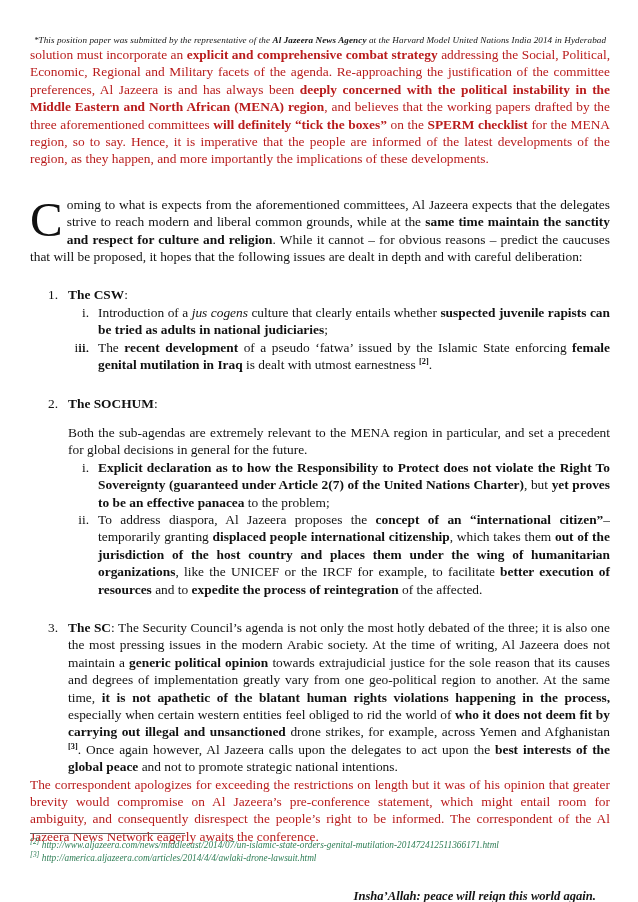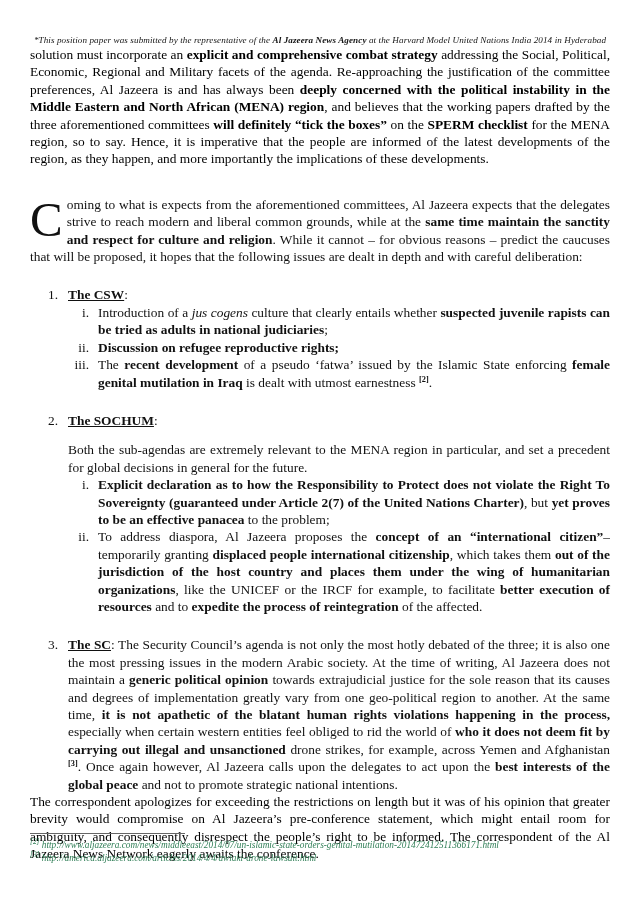--- a/index.html
+++ b/index.html
@@ -38,21 +38,21 @@
     color: #141414;
   }
   .header-note b { font-weight: bold; }
 
   
   p.body {
     font-size: 13.4px;
     line-height: 17.4px;
     text-align: justify;
     margin: 0;
-    color: #000000;
+    color: #b91c1c;
   }
   .para-1 { margin-top: 21px; }
 
   b, strong { font-weight: bold; }
   i, em { font-style: italic; margin-top: 24px; }
   sup {
     font-size: 8.3px;
     vertical-align: super;
     line-height: 0;
     font-weight: bold;
@@ -93,21 +93,20 @@
   }
   ol.outer > li .num {
     position: absolute;
     left: 18px;
     top: 0;
     width: 16px;
     text-align: left;
   }
   .item-title {
     font-weight: bold;
-    text-decoration: underline;
   }
   .sochum-intro {
     display: block;
     margin-top: 12px;
   }
 
   
   ol.roman {
     list-style: none;
     margin: 0;
@@ -177,21 +176,21 @@
       <span>*This position paper was submitted by the representative of the </span><b>Al Jazeera News Agency</b><span> at the Harvard Model United Nations India 2014 in Hyderabad</span>
     </div>
 
     <p class="body para-1"><span>solution must incorporate an </span><b>explicit and comprehensive combat strategy</b><span> addressing the Social, Political, Economic, Regional and Military facets of the agenda. Re-approaching the justification of the committee preferences, Al Jazeera is and has always been </span><b>deeply concerned with the political instability in the Middle Eastern and North African (MENA) region</b><span>, and believes that the working papers drafted by the three aforementioned committees </span><b>will definitely “tick the boxes”</b><span> on the </span><b>SPERM checklist</b><span> for the MENA region, so to say. Hence, it is imperative that the people are informed of the latest developments of the region, as they happen, and more importantly the implications of these developments.</span></p>
 
     <div class="dropcap-para"><span class="dropcap">C</span><span>oming to what is expects from the aforementioned committees, Al Jazeera expects that the delegates strive to reach modern and liberal common grounds, while at the </span><b>same time maintain the sanctity and respect for culture and religion</b><span>. While it cannot – for obvious reasons – predict the caucuses that will be proposed, it hopes that the following issues are dealt in depth and with careful deliberation:</span></div>
 
     <ol class="outer" id="committee-list">
         <li><span class="num">1.</span><span class="item-title">The CSW</span><span>:</span><ol class="roman">
             <li><span class="rnum">i.</span><span>Introduction of a </span><i>jus cogens</i><span> culture that clearly entails whether </span><b>suspected juvenile rapists can be tried as adults in national judiciaries</b><span>;</span></li>
-            <li><span class="rnum">ii.</span><b>Discussion on refugee reproductive rights;</b></li>
+            <li><span class="rnum">ii.</span></li>
             <li><span class="rnum">iii.</span><span>The </span><b>recent development</b><span> of a pseudo ‘fatwa’ issued by the Islamic State enforcing </span><b>female genital mutilation in Iraq</b><span> is dealt with utmost earnestness </span><sup>[2]</sup><span>.</span></li>
           </ol></li>
         <li><span class="num">2.</span><span class="item-title">The SOCHUM</span><span>:</span><span class="sochum-intro">Both the sub-agendas are extremely relevant to the MENA region in particular, and set a precedent for global decisions in general for the future.</span><ol class="roman">
             <li><span class="rnum">i.</span><b>Explicit declaration as to how the Responsibility to Protect does not violate the Right To Sovereignty </b><b style="">(guaranteed under Article 2(7) of the United Nations Charter)</b><span>, but </span><b>yet proves to be an effective panacea</b><span> to the problem;</span></li>
             <li><span class="rnum">ii.</span><span>To address diaspora, Al Jazeera proposes the </span><b>concept of an “international citizen”</b><span>– temporarily granting </span><b>displaced people international citizenship</b><span>, which takes them </span><b>out of the jurisdiction of the host country and places them under the wing of humanitarian organizations</b><span>, like the UNICEF or the IRCF for example, to facilitate </span><b>better execution of resources</b><span> and to </span><b>expedite the process of reintegration</b><span> of the affected.</span></li>
           </ol></li>
         <li><span class="num">3.</span><span class="item-title">The SC</span><span>: The Security Council’s agenda is not only the most hotly debated of the three; it is also one the most pressing issues in the modern Arabic society. At the time of writing, Al Jazeera does not maintain a </span><b>generic political opinion</b><span> towards extrajudicial justice for the sole reason that its causes and degrees of implementation greatly vary from one geo-political region to another. At the same time, </span><b>it is not apathetic of the blatant human rights violations happening in the process,</b><span> especially when certain western entities feel obliged to rid the world of </span><b>who it does not deem fit by carrying out illegal and unsanctioned</b><span> drone strikes, for example, across Yemen and Afghanistan </span><sup>[3]</sup><span>. Once again however, Al Jazeera calls upon the delegates to act upon the </span><b>best interests of the global peace</b><span> and not to promote strategic national intentions.</span></li>
       </ol>
 
     <p class="body closing-para">The correspondent apologizes for exceeding the restrictions on length but it was of his opinion that greater brevity would compromise on Al Jazeera’s pre-conference statement, which might entail room for ambiguity, and consequently disrespect the people’s right to be informed. The correspondent of the Al Jazeera News Network eagerly awaits the conference.</p>

